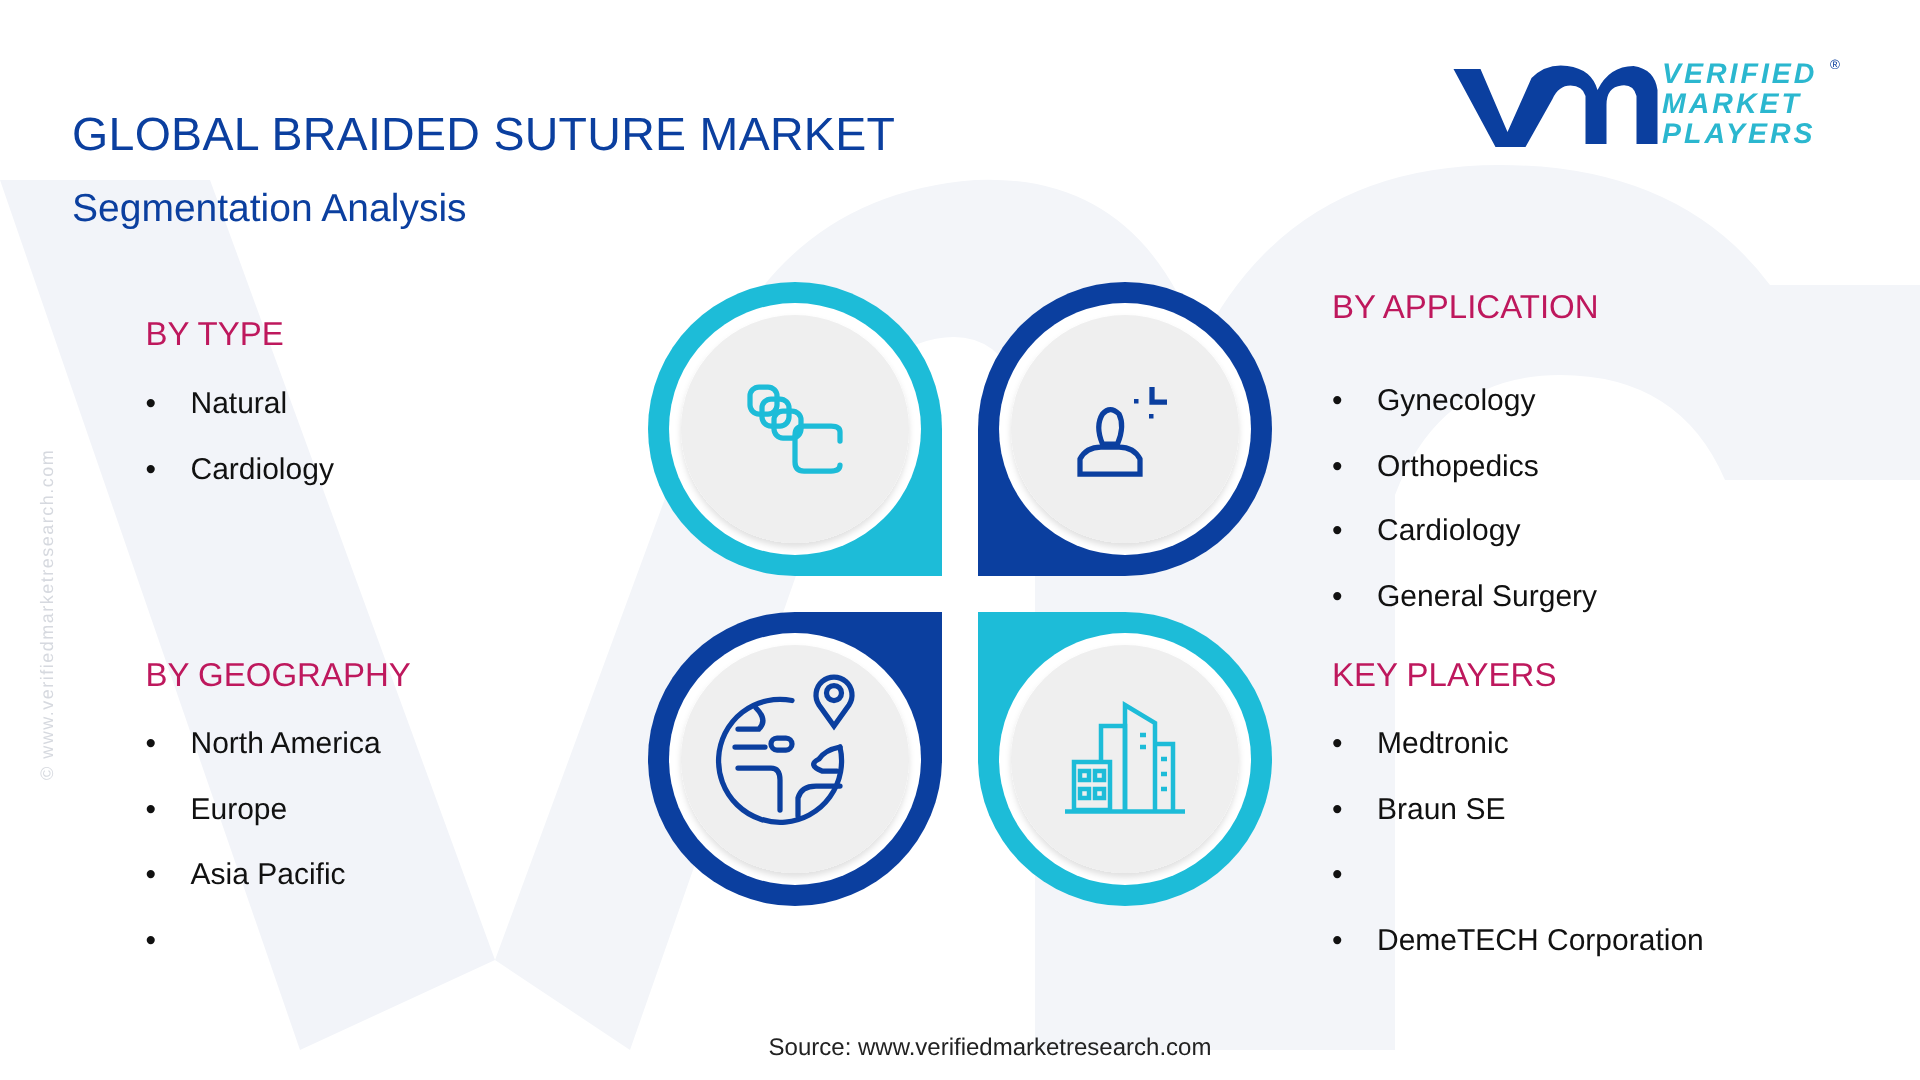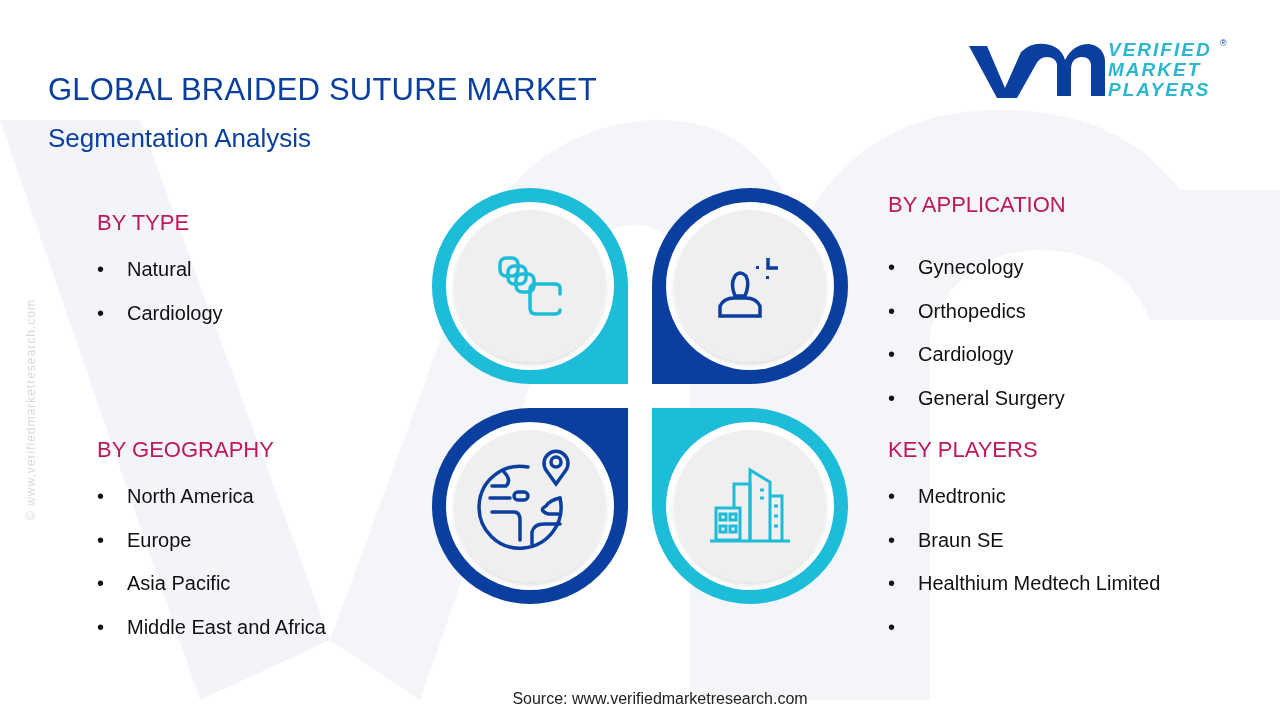--- a/index.html
+++ b/index.html
@@ -54,29 +54,29 @@
   <li><span class="bullet">•</span><span>Orthopedics</span></li>
   <li><span class="bullet">•</span><span>Cardiology</span></li>
   <li><span class="bullet">•</span><span>General Surgery</span></li>
 </ul>
 
 <div class="seg-title" style="left:97px;top:437px;text-align:center;">BY GEOGRAPHY</div>
 <ul class="seg-list" style="left:97px;top:483px;">
   <li><span class="bullet">•</span><span>North America</span></li>
   <li><span class="bullet">•</span><span>Europe</span></li>
   <li><span class="bullet">•</span><span>Asia Pacific</span></li>
-  <li><span class="bullet">•</span><span>Middle East and Africa</span></li>
+  <li><span class="bullet">•</span></li>
 </ul>
 
 <div class="seg-title" style="left:888px;top:437px;">KEY PLAYERS</div>
 <ul class="seg-list" style="left:888px;top:483px;">
   <li><span class="bullet">•</span><span>Medtronic</span></li>
   <li><span class="bullet">•</span><span>Braun SE</span></li>
-  <li><span class="bullet">•</span><span>Healthium Medtech Limited</span></li>
   <li><span class="bullet">•</span></li>
+  <li><span class="bullet">•</span><span>DemeTECH Corporation</span></li>
 </ul>
 
 <svg class="hub" viewBox="0 0 440 440">
   <defs>
     <filter id="sh" x="-20%" y="-20%" width="140%" height="140%">
       <feDropShadow dx="0" dy="3" stddev="3" flood-color="#000" flood-opacity="0.12"></feDropShadow>
     </filter>
   </defs>
 
   <g>

